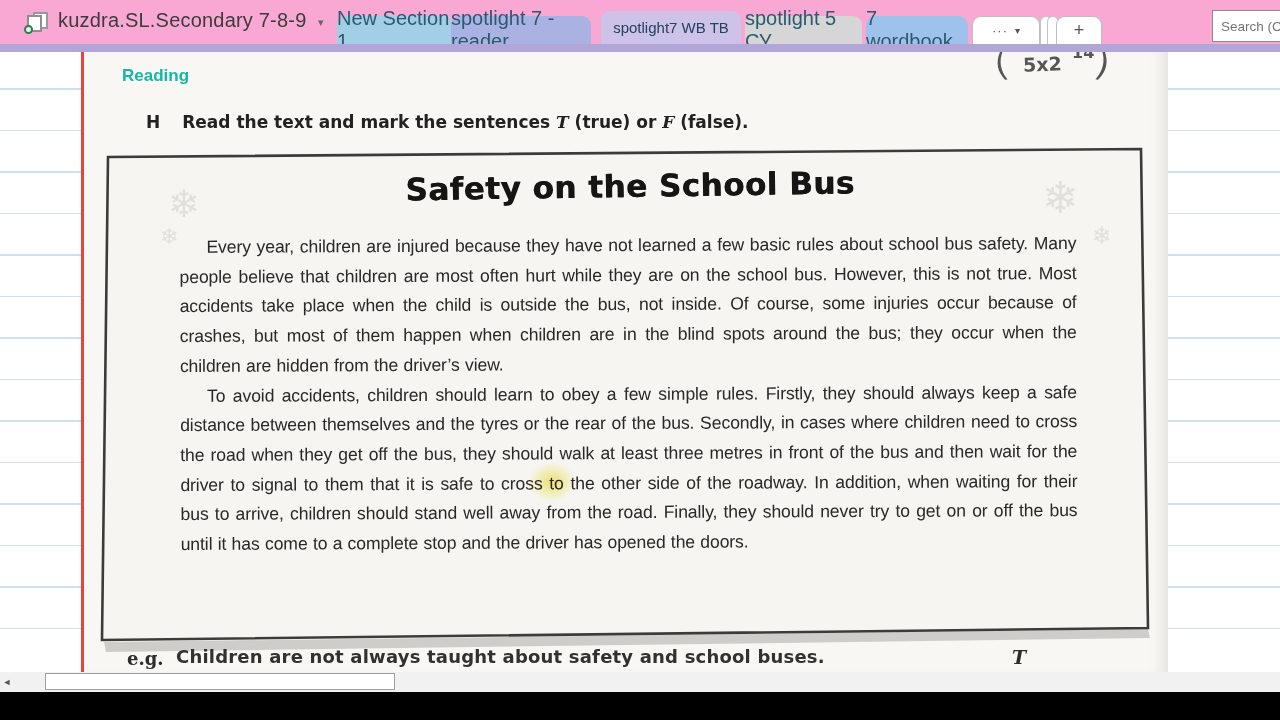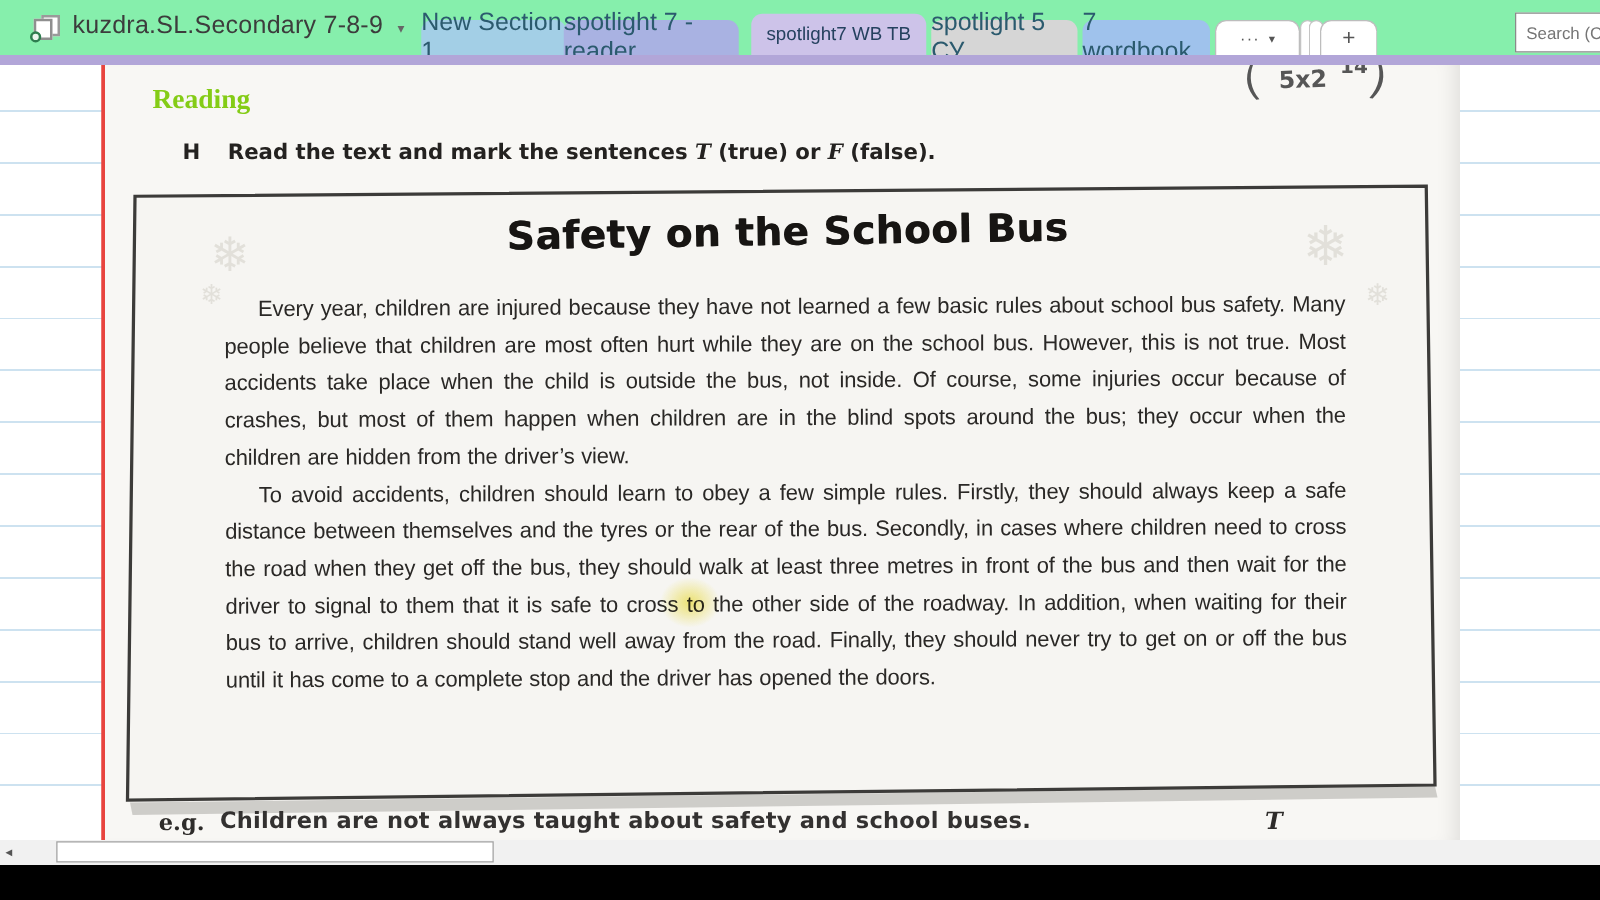--- a/index.html
+++ b/index.html
@@ -1,21 +1,21 @@
 <!DOCTYPE html>
 <html><head>
 <meta charset="utf-8">
 <style>
   * { margin:0; padding:0; box-sizing:border-box; }
   html,body { width:1280px; height:720px; overflow:hidden; background:#000; }
   body { font-family:"Liberation Sans", sans-serif; }
   .screen { position:relative; width:1280px; height:720px; background:#000; overflow:hidden; }
 
   
-  .titlebar { position:absolute; left:0; top:0; width:1280px; height:44px; background:#86efac; z-index:10; }
+  .titlebar { position:absolute; left:0; top:0; width:1280px; height:44px; background:#f9a8d4; z-index:10; }
   .nb-icon { position:absolute; left:24px; top:12px; width:26px; height:22px; }
   .nb-icon .sq1 { position:absolute; left:9px; top:0; width:15px; height:17px; border:2px solid #9a9a9a; background:#fff; }
   .nb-icon .sq2 { position:absolute; left:3px; top:3px; width:15px; height:17px; border:2px solid #8f8f8f; background:#fff; }
   .nb-icon .dot { position:absolute; left:0; top:13px; width:9px; height:9px; border-radius:50%; border:2px solid #2e7d4f; background:#eaf5ee; }
   .nb-title { position:absolute; left:58px; top:9px; font-size:20px; color:#3c3c3c; letter-spacing:0.2px; }
   .nb-caret { position:absolute; left:318px; top:16px; font-size:11px; color:#666; }
 
   
   .tab { position:absolute; top:16px; height:28px; border-radius:9px 9px 0 0;
          display:flex; align-items:center; justify-content:center;
@@ -42,22 +42,22 @@
 
   
   .page { position:absolute; left:0; top:52px; width:1280px; height:620px; background:#fff;
           background-image:repeating-linear-gradient(to bottom, rgba(0,0,0,0) 0 40px, #cde2f0 40px 41.5px);
           background-position:0 -4px; z-index:1; }
   .redline { position:absolute; left:81px; top:52px; width:3px; height:620px; background:#e8443e; z-index:3; }
   .scan { position:absolute; left:84px; top:52px; width:1084px; height:620px; background:#f8f7f4; z-index:2;
           box-shadow:inset -16px 0 16px -12px rgba(0,0,0,0.10); }
 
   
-  .ws-heading { position:absolute; left:122px; top:66px; font-family:Liberation Serif, serif; font-weight:bold;
-          font-size:22px; color:#84cc16; z-index:4; }
+  .ws-heading { position:absolute; left:122px; top:66px; font-family:Liberation Sans, sans-serif; font-weight:bold;
+          font-size:17px; color:#14b8a6; z-index:4; }
   .ws-exline { position:absolute; left:146px; top:112px; width:800px; font-family:"DejaVu Sans",sans-serif;
           font-weight:bold; font-size:17px; color:#242220; z-index:4; }
   .ws-exline .letter { display:inline-block; margin-right:22px; }
   .ws-exline .ital { font-family:"DejaVu Serif",serif; font-style:italic; }
 
   
   .ink { position:absolute; z-index:4; color:#565656; font-family:"DejaVu Sans",sans-serif; }
   .ink-lp { left:995px; top:46px; font-size:32px; transform:rotate(-10deg); }
   .ink-expr { left:1023px; top:53px; font-size:19px; font-weight:bold; transform:rotate(-2deg); }
   .ink-total { left:1072px; top:43px; font-size:16px; font-weight:bold; }

